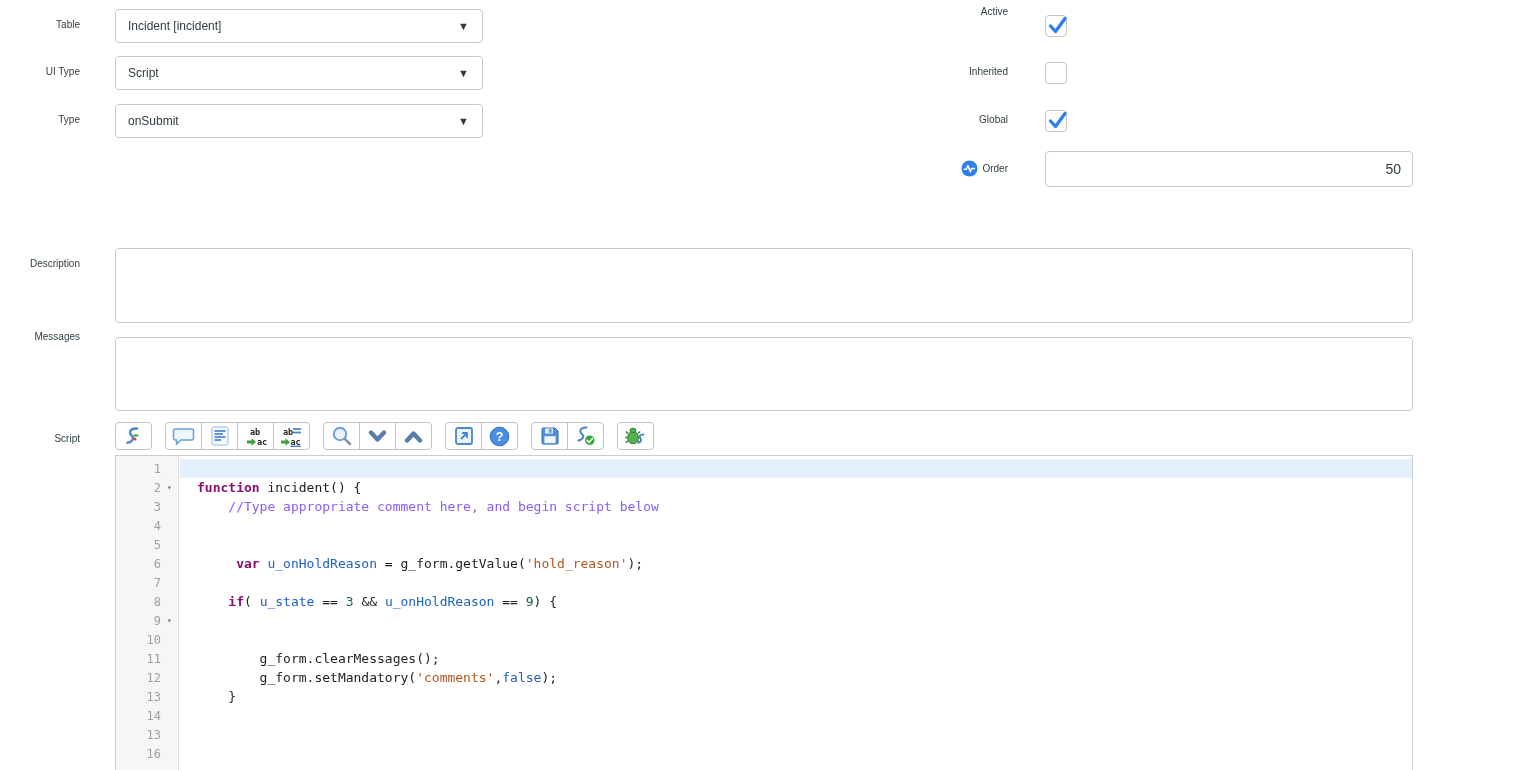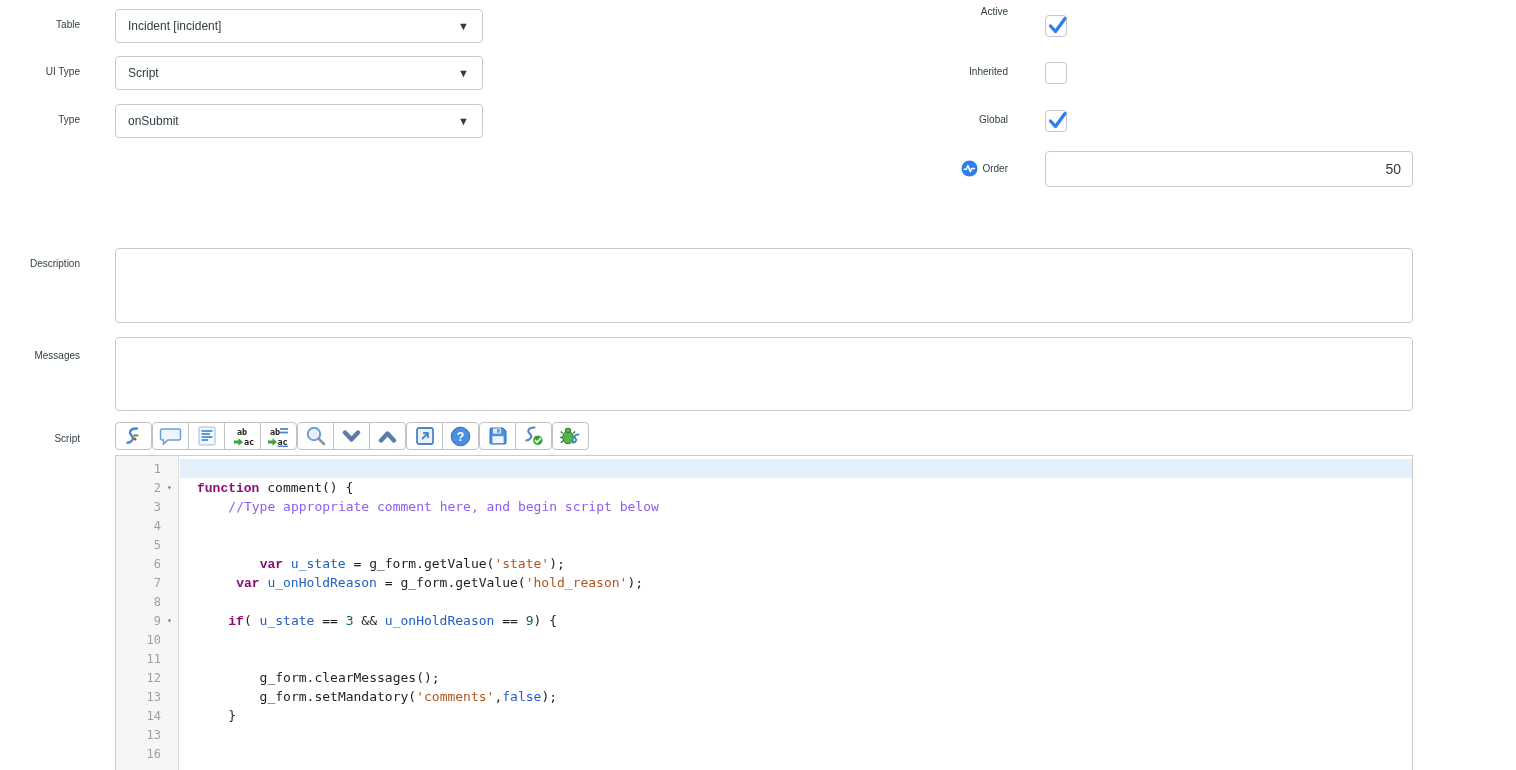--- a/index.html
+++ b/index.html
@@ -31,21 +31,21 @@
     font-family:"Liberation Sans",sans-serif;font-size:14px;color:#2e3d42;
     text-align:right;padding:0 11px;outline:none;
   }
   .ta{
     position:absolute;left:115px;width:1298px;box-sizing:border-box;
     border:1px solid #c9c9c9;border-radius:4px;background:#fff;resize:none;
     font-family:"Liberation Sans",sans-serif;font-size:14px;color:#2e3d42;
     padding:6px 10px;outline:none;
   }
   
-  #toolbar{position:absolute;left:115px;top:422px;display:flex;gap:0;align-items:flex-start;}
+  #toolbar{position:absolute;left:115px;top:422px;display:flex;gap:13px;align-items:flex-start;}
   .tb-group{display:flex;}
   .tbtn{
     width:37px;height:28px;box-sizing:border-box;background:#fff;
     border:1px solid #c2c2c2;margin-left:-1px;padding:0;cursor:pointer;
     display:flex;align-items:center;justify-content:center;
   }
   .tbtn:first-child{margin-left:0;border-top-left-radius:4px;border-bottom-left-radius:4px;}
   .tbtn:last-child{border-top-right-radius:4px;border-bottom-right-radius:4px;}
   .tbtn span{display:flex;align-items:center;justify-content:center;}
   
@@ -56,21 +56,21 @@
   }
   .gutter{position:absolute;left:0;top:0;bottom:0;width:63px;box-sizing:border-box;
     background:#f6f6f6;border-right:1px solid #dcdcdc;padding-top:3px;}
   .gut-row{height:19px;display:flex;align-items:center;justify-content:flex-end;}
   .gut-num{color:#a0a0a0;font-size:12px;width:42px;text-align:right;}
   .gut-fold{width:17px;font-size:8px;color:#6e6e6e;text-align:center;line-height:1;}
   .code{position:absolute;left:64px;top:0;right:0;bottom:0;padding-top:3px;overflow:hidden;}
   .code-row{height:19px;line-height:19px;font-size:13px;white-space:pre;padding-left:17px;color:#1e1e1e;}
   .code-row.active{background:#e4effc;}
   .tok-pl{color:#1e1e1e;}
-  .tok-kw{color:#8b0e74;font-weight:bold;font-family:Liberation Mono, monospace;}
+  .tok-kw{color:#8b0e74;font-weight:bold;}
   .tok-cm{color:#8b5cf6;}
   .tok-st{color:#b5541c;}
   .tok-nu{color:#116644;}
   .tok-vr{color:#2160c4;}
   .tok-at{color:#2160c4;}
 </style>
 </head>
 <body>
 
 <span class="lbl lbl-left" style="top:19px">Table</span>
@@ -115,21 +115,21 @@
         <path d="M3.3 9.2h2.1l1.5-3.6 2.4 6 1.3-3h2.8" fill="none" stroke="#ffffff" stroke-width="1.5" stroke-linecap="round" stroke-linejoin="round"></path>
       </svg>
   </span>
   <span>Order</span>
 </span>
 <input class="order-input" value="50" style="">
 
 <span class="lbl lbl-left" style="top:258px">Description</span>
 <textarea class="ta" style="top: 248px; height: 75px;"></textarea>
 
-<span class="lbl lbl-left" style="top:350px">Messages</span>
+<span class="lbl lbl-left" style="top:331px">Messages</span>
 <textarea class="ta" style="top: 337px; height: 74px;"></textarea>
 
 <span class="lbl lbl-left" style="top:433px">Script</span>
 
 <div id="toolbar">
     <div class="tb-group">
       <button class="tbtn">
         <span>
           <svg width="21" height="21" viewBox="0 0 21 21">
             <path d="M14 2.5c-5 0-7 2-7 4.2S10 9.8 10 12s-2.6 4.8-5.5 4.8" fill="none" stroke="#4a86c8" stroke-width="2.4" stroke-linecap="round"></path>
@@ -319,25 +319,24 @@
         <span class="gut-num">13</span>
         <span class="gut-fold"></span>
       </div>
       <div class="gut-row">
         <span class="gut-num">16</span>
         <span class="gut-fold"></span>
       </div>
     </div>
   <div class="code" id="code">
       <div class="code-row active"></div>
-      <div class="code-row"><span class="tok-kw">function</span><span class="tok-pl"> comment() {</span></div>
+      <div class="code-row"><span class="tok-kw">function</span><span class="tok-pl"> incident() {</span></div>
       <div class="code-row"><span class="tok-pl">    </span><span class="tok-cm">//Type appropriate comment here, and begin script below</span></div>
       <div class="code-row"></div>
       <div class="code-row"></div>
-      <div class="code-row"><span class="tok-pl">        </span><span class="tok-kw">var</span><span class="tok-pl"> </span><span class="tok-vr">u_state</span><span class="tok-pl"> = g_form.getValue(</span><span class="tok-st">'state'</span><span class="tok-pl">);</span></div>
       <div class="code-row"><span class="tok-pl">     </span><span class="tok-kw">var</span><span class="tok-pl"> </span><span class="tok-vr">u_onHoldReason</span><span class="tok-pl"> = g_form.getValue(</span><span class="tok-st">'hold_reason'</span><span class="tok-pl">);</span></div>
       <div class="code-row"></div>
       <div class="code-row"><span class="tok-pl">    </span><span class="tok-kw">if</span><span class="tok-pl">( </span><span class="tok-vr">u_state</span><span class="tok-pl"> == </span><span class="tok-nu">3</span><span class="tok-pl"> &amp;&amp; </span><span class="tok-vr">u_onHoldReason</span><span class="tok-pl"> == </span><span class="tok-nu">9</span><span class="tok-pl">) {</span></div>
       <div class="code-row"></div>
       <div class="code-row"></div>
       <div class="code-row"><span class="tok-pl">        g_form.clearMessages();</span></div>
       <div class="code-row"><span class="tok-pl">        g_form.setMandatory(</span><span class="tok-st">'comments'</span><span class="tok-pl">,</span><span class="tok-at">false</span><span class="tok-pl">);</span></div>
       <div class="code-row"><span class="tok-pl">    }</span></div>
       <div class="code-row"></div>
       <div class="code-row"></div>

